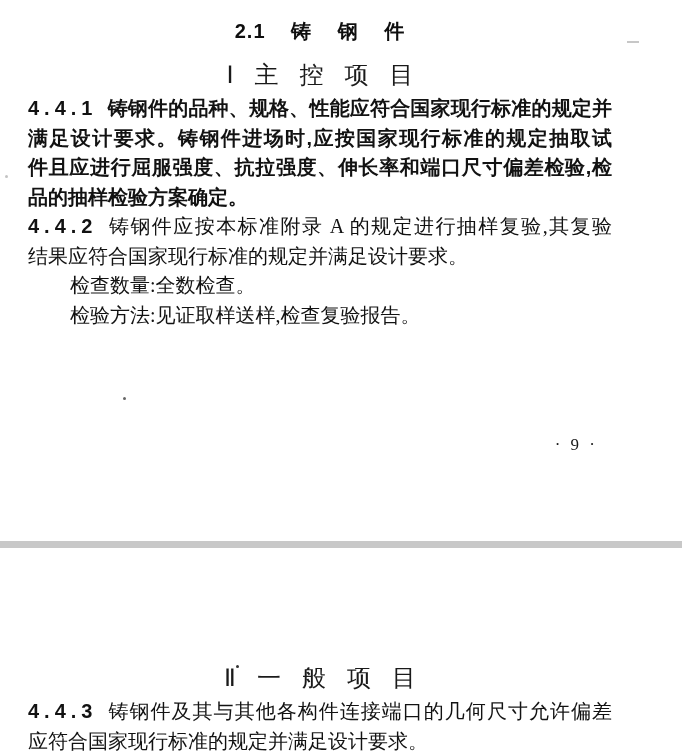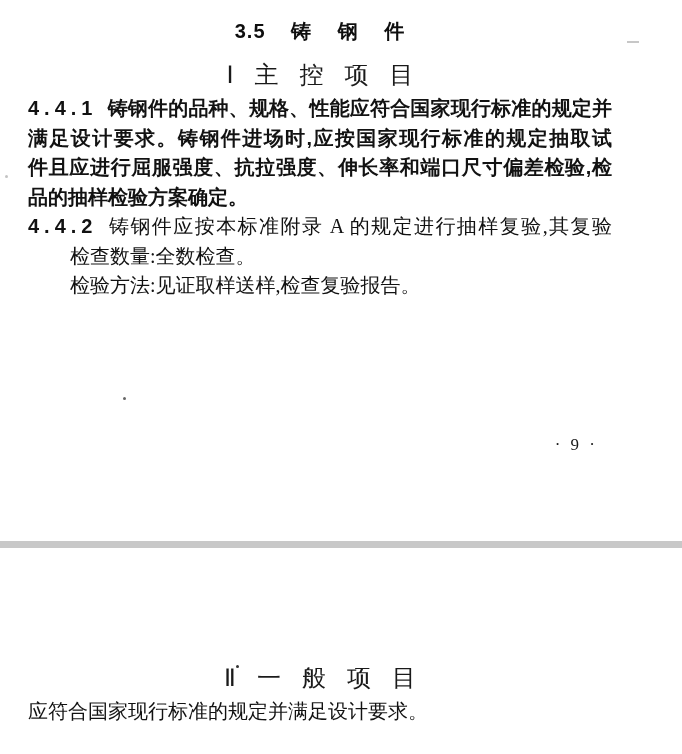--- a/index.html
+++ b/index.html
@@ -92,56 +92,58 @@
   .speck-b  { left: 123px; top: 397px; width: 3px; height: 3px; background: #666666; border-radius: 50%; }
   .dot-mark { left: 236px; top: 665px; width: 3px; height: 3px; background: #333333; border-radius: 50%; }
 </style>
 </head>
 <body>
 
 <div class="screenshot">
 
   <section class="page page-1">
 
-    <h1 class="sec-title heiti">3.5 铸 钢 件</h1>
+    <h1 class="sec-title heiti">2.1 铸 钢 件</h1>
 
     <h2 class="sub-title songti master">Ⅰ 主 控 项 目</h2>
 
     <div class="textblock body-1">
 
       <p class="l heiti just"><span class="num">4.4.1</span><span>铸钢件的品种、规格、性能应符合国家现行标准的规定并</span></p>
 
       <p class="l heiti just">满足设计要求。铸钢件进场时,应按国家现行标准的规定抽取试</p>
 
       <p class="l heiti just">件且应进行屈服强度、抗拉强度、伸长率和端口尺寸偏差检验,检</p>
 
 
 
       <p class="l heiti">品的抽样检验方案确定。</p>
 
 
       <p class="l songti just"><span class="num heiti">4.4.2</span><span>铸钢件应按本标准附录 A 的规定进行抽样复验,其复验</span></p>
 
+      <p class="l songti">结果应符合国家现行标准的规定并满足设计要求。</p>
 
       <p class="l songti ind">检查数量:全数检查。</p>
 
       <p class="l songti ind">检验方法:见证取样送样,检查复验报告。</p>
     </div>
 
     <div class="pagenum songti">· 9 ·</div>
   </section>
 
   <div class="divider"></div>
 
   <section class="page page-2">
 
     <h2 class="sub-title songti general">Ⅱ 一 般 项 目</h2>
 
     <div class="textblock body-2">
 
+      <p class="l songti just"><span class="num heiti">4.4.3</span><span>铸钢件及其与其他各构件连接端口的几何尺寸允许偏差</span></p>
 
       <p class="l songti">应符合国家现行标准的规定并满足设计要求。</p>
     </div>
   </section>
 
   <div class="artifact dash-mark"></div>
   <div class="artifact speck-a"></div>
   <div class="artifact speck-b"></div>
   <div class="artifact dot-mark"></div>
 

